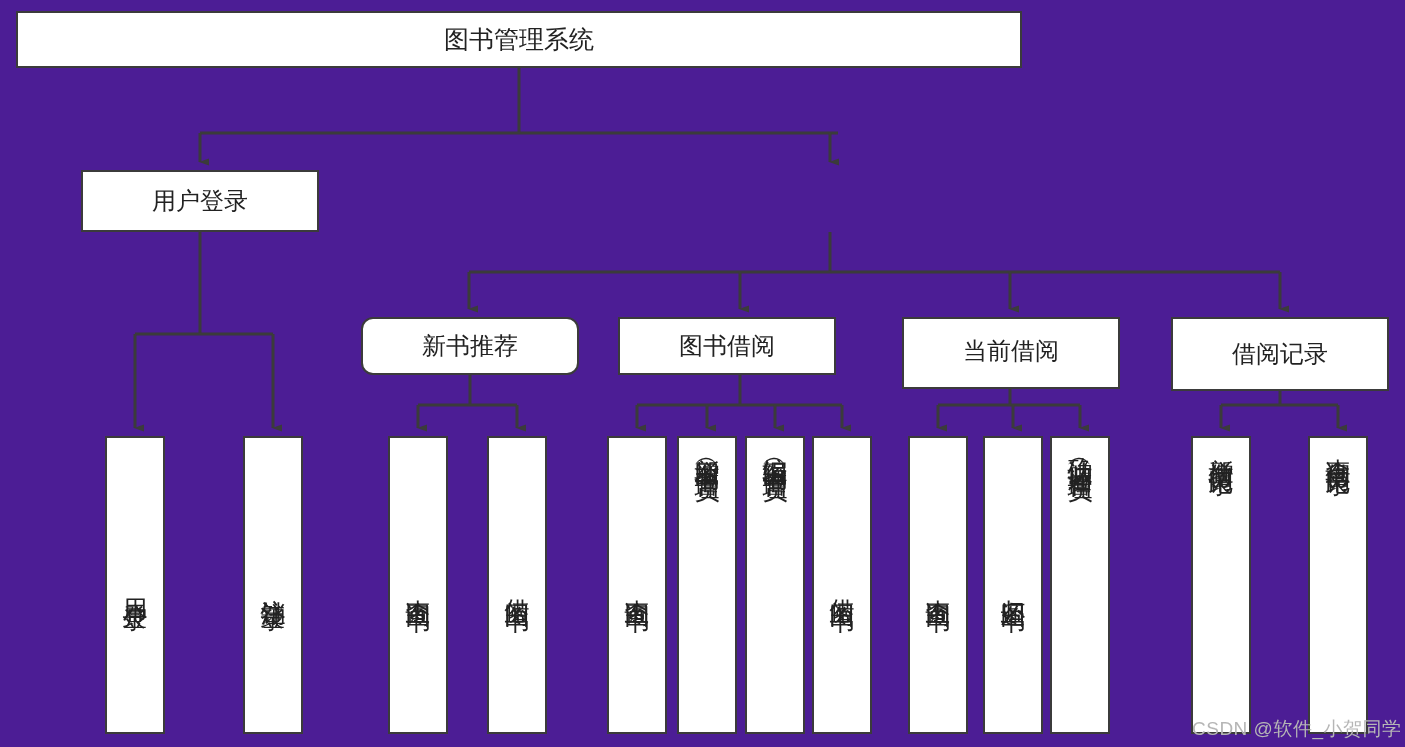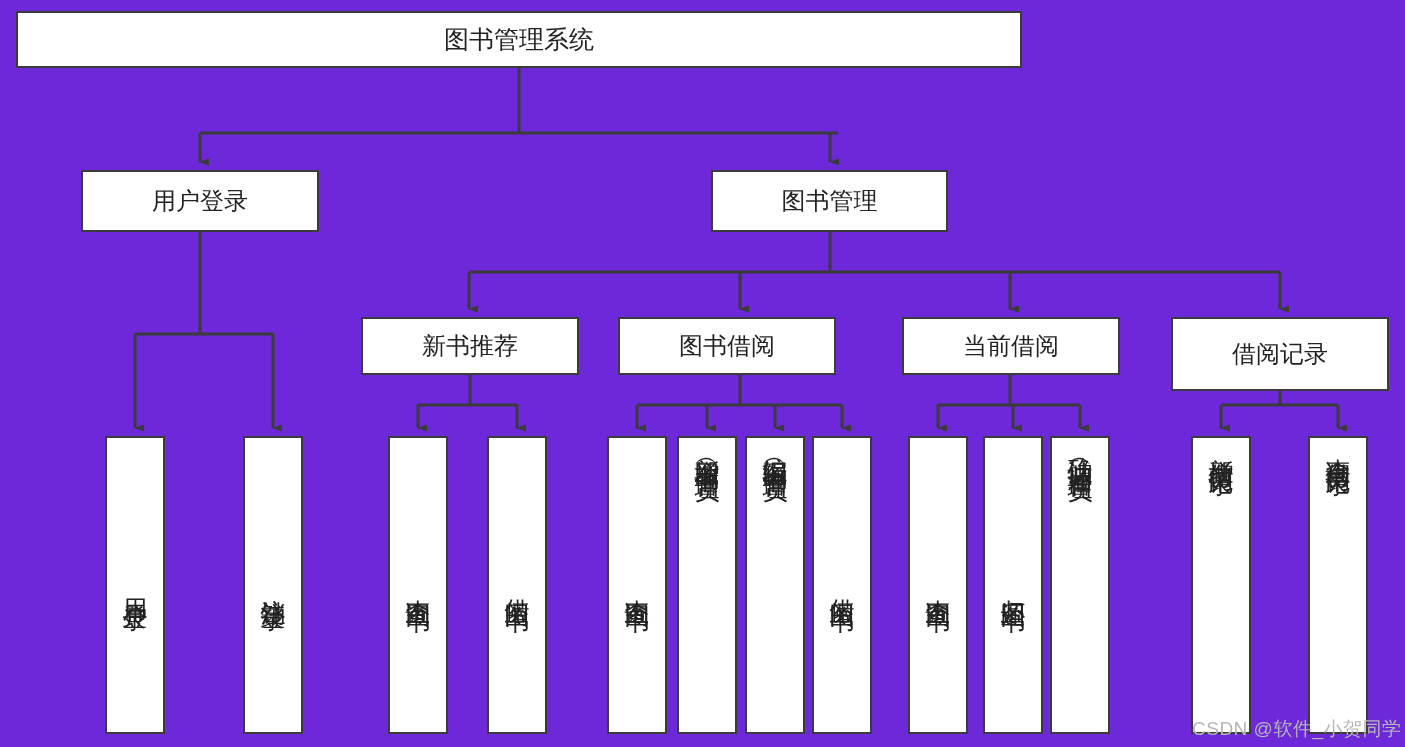--- a/index.html
+++ b/index.html
@@ -8,21 +8,21 @@
     padding: 0;
     background: #ffffff;
   }
   body {
     font-family: "Liberation Sans", "DejaVu Sans", sans-serif;
   }
   #diagram-root {
     position: relative;
     width: 1405px;
     height: 747px;
-    background: #6d28d9;
+    background: #4c1d95;
     overflow: hidden;
   }
   #edge-layer {
     position: absolute;
     left: 0;
     top: 0;
     width: 1405px;
     height: 747px;
     pointer-events: none;
   }
@@ -133,31 +133,28 @@
     </g>
   </svg>
 
   <div class="node level-0" id="node-root" style="left: 16px; top: 11px; width: 1006px; height: 57px;">
     <span class="node-label">图书管理系统</span>
   </div>
 
   <div class="node level-1" id="node-l1-0" style="left: 81px; top: 170px; width: 238px; height: 62px;">
     <span class="node-label">用户登录</span>
   </div>
-  <div class="node level-1" id="node-l1-1" style="left: 711px; top: 170px; width: 237px; height: 62px;">
-    <span class="node-label">图书管理</span>
-  </div>
-
-  <div class="node level-2" id="node-l2-0" style="left: 361px; top: 317px; width: 218px; height: 58px;">
+
+  <div class="node level-2" id="node-l2-0" style="left: 361px; top: 317px; width: 218px; height: 58px; border-radius: 12px;">
     <span class="node-label">新书推荐</span>
   </div>
   <div class="node level-2" id="node-l2-1" style="left: 618px; top: 317px; width: 218px; height: 58px;">
     <span class="node-label">图书借阅</span>
   </div>
-  <div class="node level-2" id="node-l2-2" style="left: 902px; top: 317px; width: 218px; height: 58px;">
+  <div class="node level-2" id="node-l2-2" style="left: 902px; top: 317px; width: 218px; height: 72px; font-family: Liberation Mono, monospace;">
     <span class="node-label">当前借阅</span>
   </div>
   <div class="node level-2" id="node-l2-3" style="left: 1171px; top: 317px; width: 218px; height: 74px;">
     <span class="node-label">借阅记录</span>
   </div>
 
   <div class="node leaf center-text" id="node-leaf-0" style="left: 105px; top: 436px; width: 60px; height: 298px;">
     <span class="node-label">用户登录</span>
   </div>
   <div class="node leaf center-text" id="node-leaf-1" style="left: 243px; top: 436px; width: 60px; height: 298px;">

